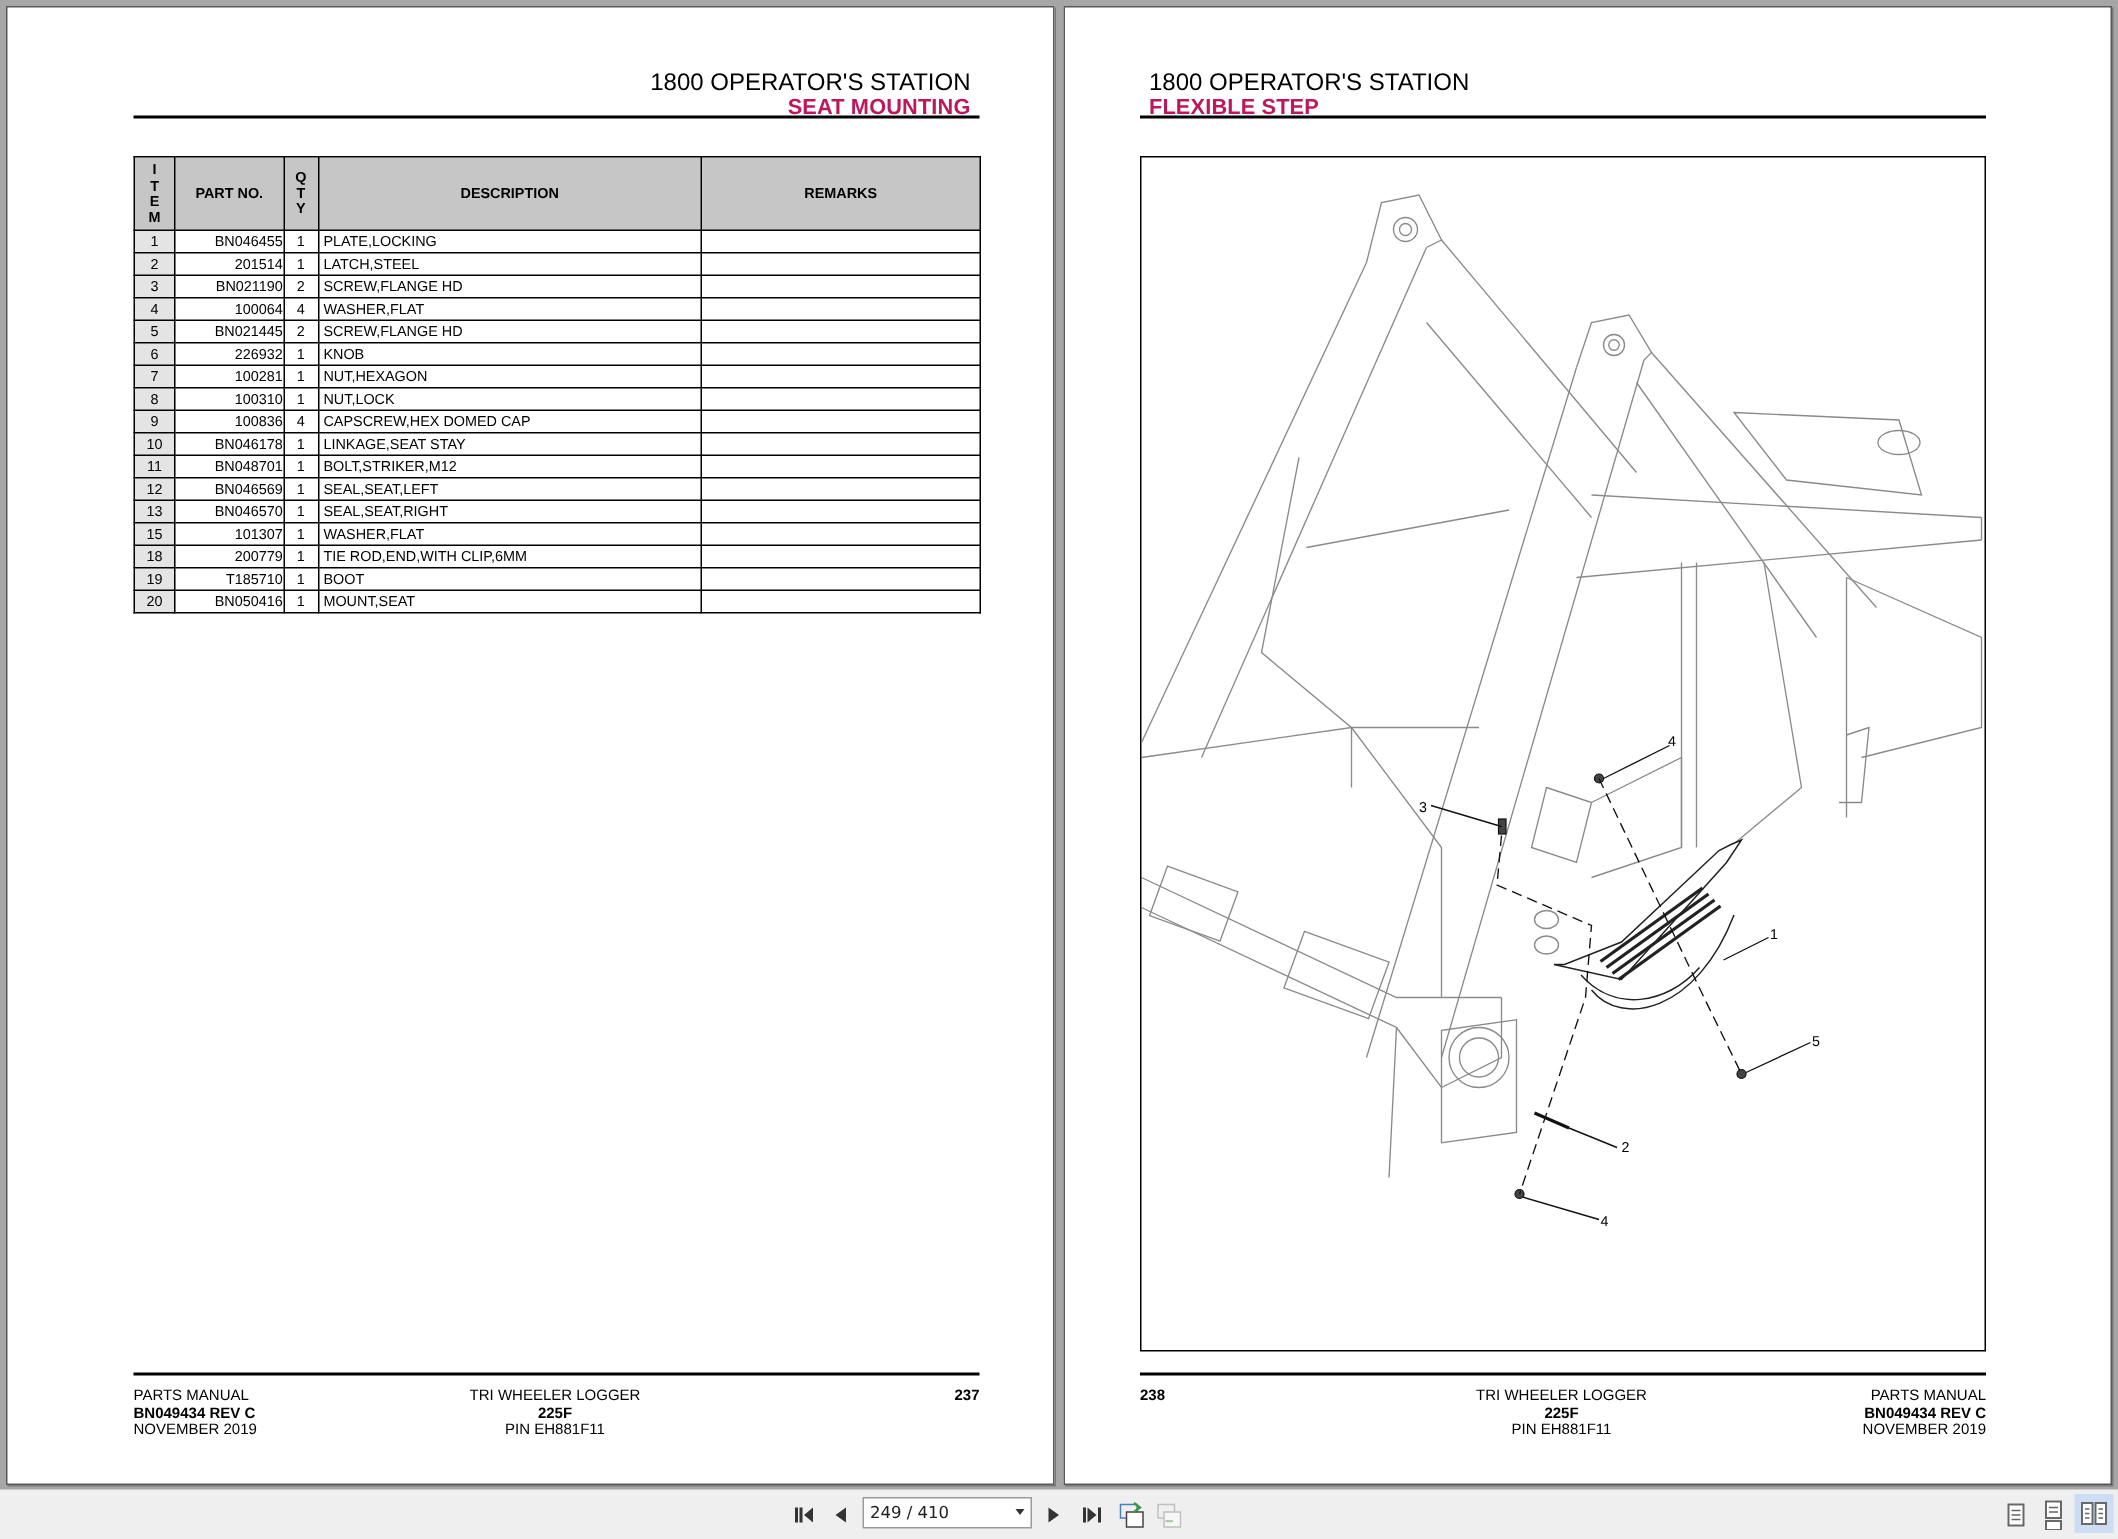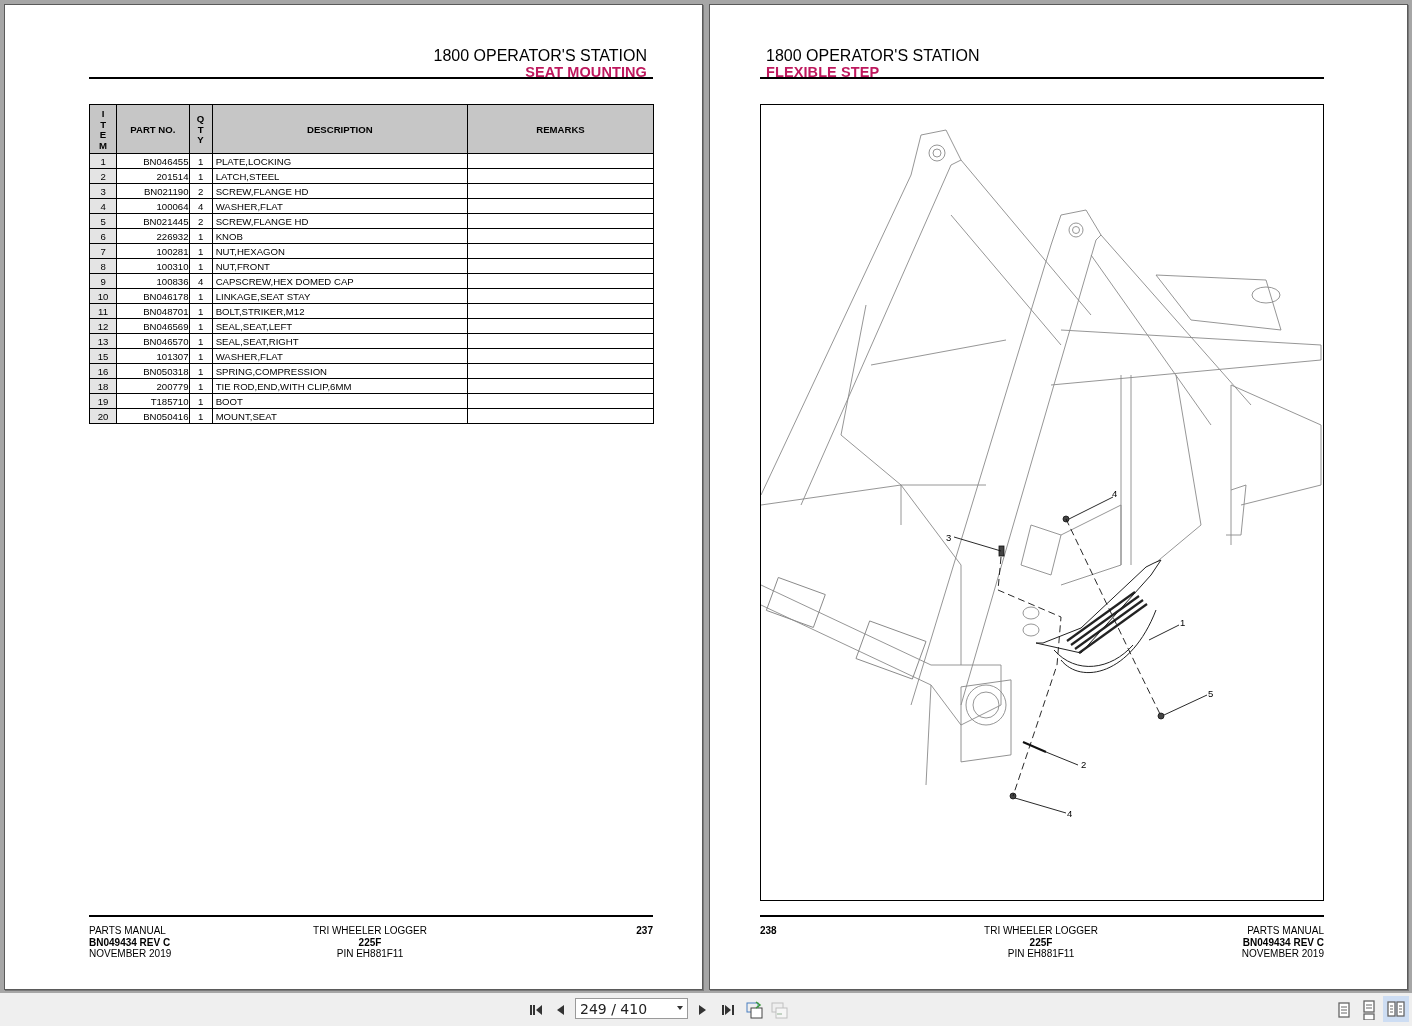--- a/index.html
+++ b/index.html
@@ -47,21 +47,21 @@
 
   
   #toolbar {
     position:absolute; left:0; top:993px; width:1412px; height:33px;
     background:#efefef;
   }
   .tb-btn { position:absolute; top:0; height:33px; display:flex; align-items:center; justify-content:center; cursor:pointer; }
   .page-select {
     position:absolute; left:575px; top:5px; width:113px; height:21px;
     background:#fff; border:1px solid #9a9a9a; box-sizing:border-box;
-    font-size:14px; font-family:"DejaVu Sans", sans-serif; color:#222;
+    font-size:11px; font-family:"DejaVu Sans", sans-serif; color:#222;
     display:flex; align-items:center; padding-left:4px;
   }
   .page-select .caret { position:absolute; right:4px; top:7px; width:0; height:0;
     border-left:3px solid transparent; border-right:3px solid transparent; border-top:4px solid #333; }
   .view-active { background:#cdddf3; }
 </style>
 </head>
 <body>
 
 <div id="page-left" class="page">
@@ -135,21 +135,21 @@
           <td class="item">7</td>
           <td class="pn">100281</td>
           <td class="qty">1</td>
           <td class="desc">NUT,HEXAGON</td>
           <td class="rem"></td>
         </tr>
         <tr>
           <td class="item">8</td>
           <td class="pn">100310</td>
           <td class="qty">1</td>
-          <td class="desc">NUT,FRONT</td>
+          <td class="desc">NUT,LOCK</td>
           <td class="rem"></td>
         </tr>
         <tr>
           <td class="item">9</td>
           <td class="pn">100836</td>
           <td class="qty">4</td>
           <td class="desc">CAPSCREW,HEX DOMED CAP</td>
           <td class="rem"></td>
         </tr>
         <tr>
@@ -178,27 +178,20 @@
           <td class="pn">BN046570</td>
           <td class="qty">1</td>
           <td class="desc">SEAL,SEAT,RIGHT</td>
           <td class="rem"></td>
         </tr>
         <tr>
           <td class="item">15</td>
           <td class="pn">101307</td>
           <td class="qty">1</td>
           <td class="desc">WASHER,FLAT</td>
-          <td class="rem"></td>
-        </tr>
-        <tr>
-          <td class="item">16</td>
-          <td class="pn">BN050318</td>
-          <td class="qty">1</td>
-          <td class="desc">SPRING,COMPRESSION</td>
           <td class="rem"></td>
         </tr>
         <tr>
           <td class="item">18</td>
           <td class="pn">200779</td>
           <td class="qty">1</td>
           <td class="desc">TIE ROD,END,WITH CLIP,6MM</td>
           <td class="rem"></td>
         </tr>
         <tr>

